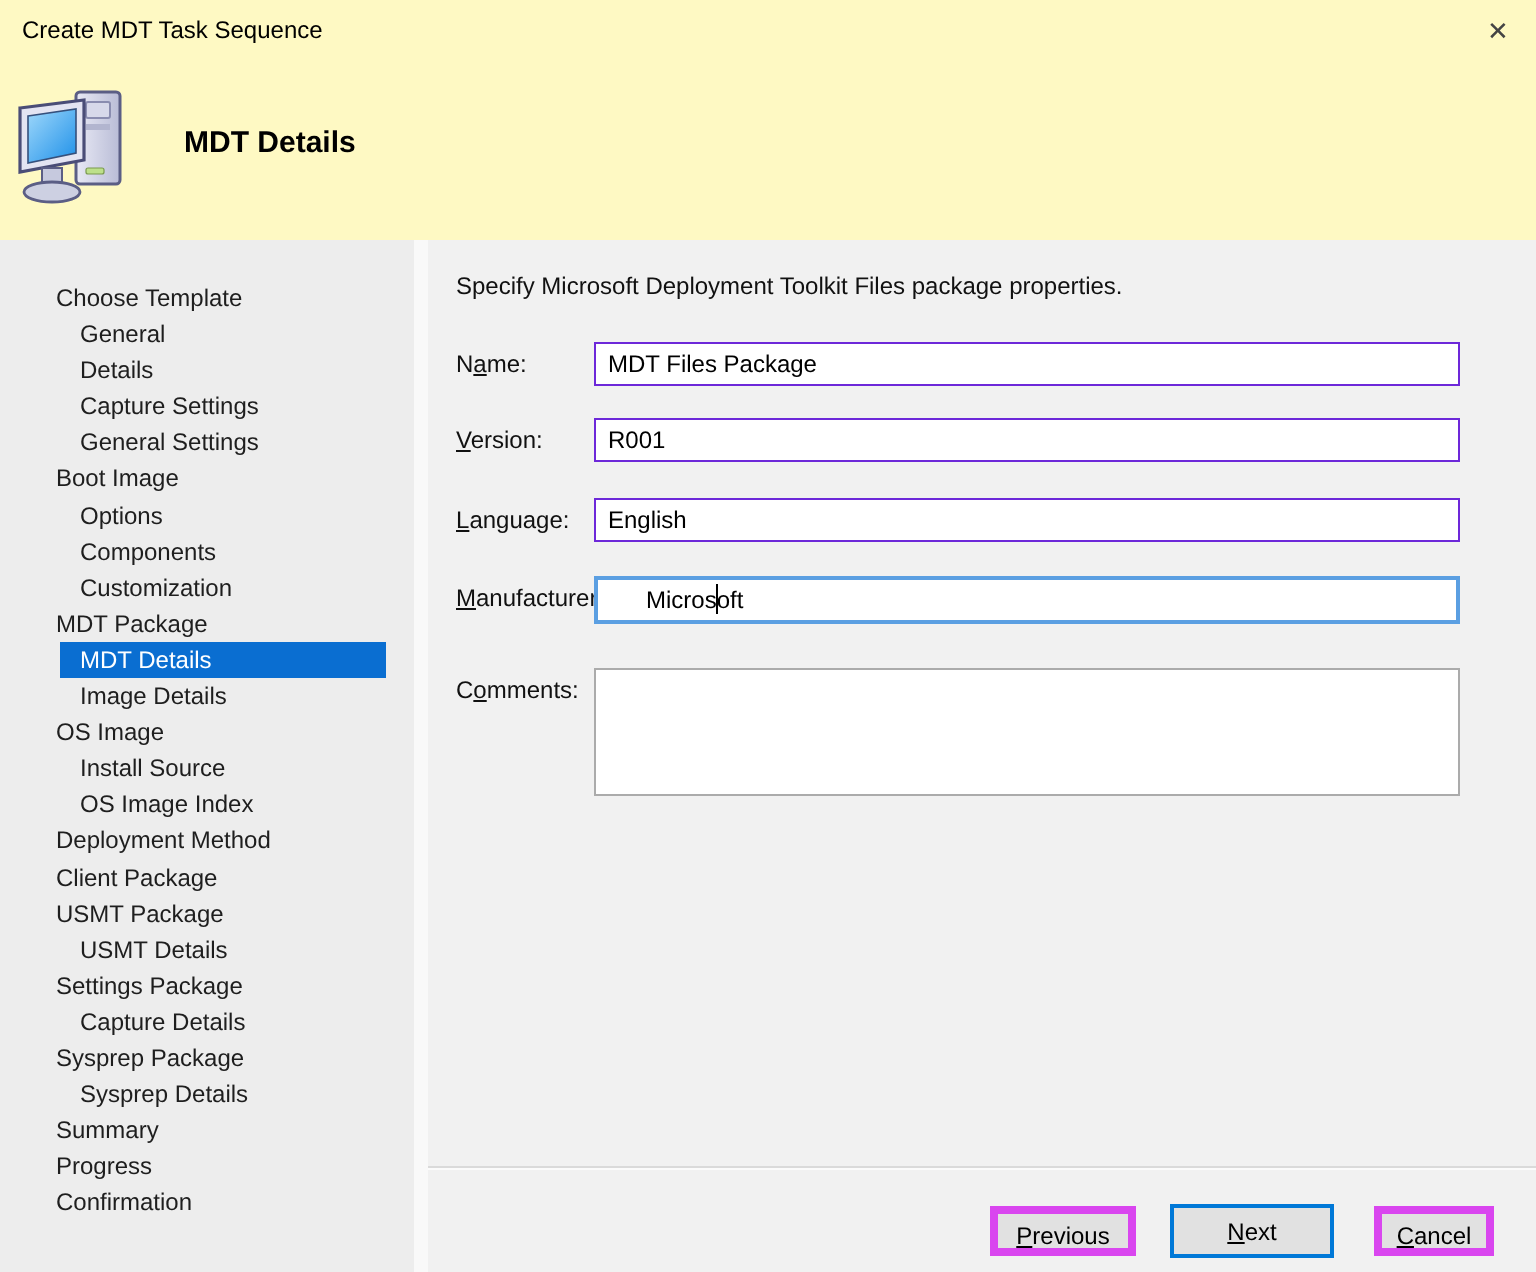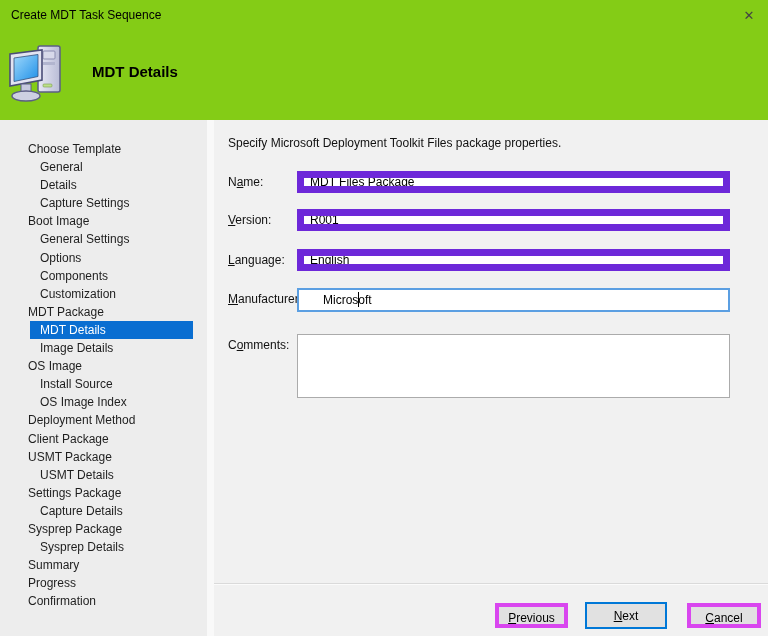--- a/index.html
+++ b/index.html
@@ -1,18 +1,18 @@
 <!DOCTYPE html>
 <html><head>
 <meta charset="utf-8">
 <style>
   * { margin:0; padding:0; box-sizing:border-box; }
   html,body { width:768px; height:636px; overflow:hidden; }
   body { font-family:"Liberation Sans","DejaVu Sans",sans-serif; color:#1b1b1b; }
-  #app { position:relative; width:768px; height:636px; background:#84cc16; }
+  #app { position:relative; width:768px; height:636px; background:#fef9c3; }
 
   
   .titlebar-text { position:absolute; left:11px; top:8px; font-size:12px; color:#000; white-space:nowrap; }
   .close-btn { position:absolute; right:8px; top:5px; width:22px; height:22px; text-align:center;
                line-height:22px; font-size:13px; color:#444; cursor:default; }
   .hdr-icon { position:absolute; left:8px; top:42px; width:58px; height:62px; }
   .hdr-title { position:absolute; left:92px; top:63px; font-size:15px; font-weight:bold; color:#000; }
 
   
   .body-bg { position:absolute; left:0; top:120px; right:0; bottom:0; background:#f1f1f1; }
@@ -20,21 +20,21 @@
   .divider-v { position:absolute; left:207px; top:120px; width:7px; bottom:0; background:#f9f9f9; }
   .sb-list { position:absolute; left:0; top:20px; right:0; }
   .sb-row { height:18.1px; line-height:18px; font-size:12px; padding-left:28px; white-space:nowrap; color:#1e1e1e; }
   .sb-row.lvl1 { padding-left:40px; }
   .sb-row.sel { margin-left:30px; width:163px; padding-left:10px; background:#0a6ed1; color:#fff; }
 
   
   .desc { position:absolute; left:228px; top:136px; font-size:12px; color:#111; }
   .flabel { position:absolute; left:228px; font-size:12px; color:#111; white-space:nowrap; }
   .mn { text-decoration:underline; }
-  .tb { position:absolute; left:297px; width:433px; height:22px; border:7px solid #6d28d9;
+  .tb { position:absolute; left:297px; width:433px; height:22px; border:1px solid #6d28d9;
         background:#fff; font-family:inherit; font-size:12px; padding:0 6px; color:#000; outline:none; }
   .tb.focused { border:2px solid #5b9fe2; height:24px; }
   .ta { position:absolute; left:297px; width:433px; height:64px; border:1px solid #ababab;
         background:#fff; font-family:inherit; font-size:12px; padding:2px 6px; resize:none; outline:none; }
   .caret { position:absolute; width:1px; height:15px; background:#000; }
 
   
   .sep { position:absolute; left:214px; right:0; top:583px; height:2px;
          border-top:1px solid #dadada; border-bottom:1px solid #fbfbfb; }
   .btn { position:absolute; top:603px; height:25px; background:#e1e1e1; border:4px solid #d946ef;
@@ -75,22 +75,22 @@
   </svg>
   <div class="hdr-title">MDT Details</div>
 
   <div class="body-bg"></div>
   <div class="sidebar">
     <div class="sb-list">
         <div class="sb-row lvl0">Choose Template</div>
         <div class="sb-row lvl1">General</div>
         <div class="sb-row lvl1">Details</div>
         <div class="sb-row lvl1">Capture Settings</div>
+        <div class="sb-row lvl1">General Settings</div>
         <div class="sb-row lvl0">Boot Image</div>
-        <div class="sb-row lvl1">General Settings</div>
         <div class="sb-row lvl1">Options</div>
         <div class="sb-row lvl1">Components</div>
         <div class="sb-row lvl1">Customization</div>
         <div class="sb-row lvl0">MDT Package</div>
         <div class="sb-row lvl1 sel">MDT Details</div>
         <div class="sb-row lvl1">Image Details</div>
         <div class="sb-row lvl0">OS Image</div>
         <div class="sb-row lvl1">Install Source</div>
         <div class="sb-row lvl1">OS Image Index</div>
         <div class="sb-row lvl0">Deployment Method</div>
@@ -122,15 +122,15 @@
   <div class="flabel" style="top:292px"><span></span><span class="mn">M</span><span>anufacturer:</span></div>
   <input class="tb focused" style="top: 288px; padding-left: 24px;" value="Microsoft">
   <div class="caret" style="left:358px; top:292px"></div>
 
   <div class="flabel" style="top:338px"><span>C</span><span class="mn">o</span><span>mments:</span></div>
   <textarea class="ta" style="top: 334px;"></textarea>
 
   <div class="sep"></div>
   <button class="btn" style="left:495px; width:73px"><span></span><span class="mn">P</span><span>revious</span></button>
   <button class="btn default" style="left:585px; width:82px"><span></span><span class="mn">N</span><span>ext</span></button>
-  <button class="btn" style="left:687px; width:74px"><span></span><span class="mn">C</span><span>ancel</span></button>
+  <button class="btn" style="left:687px; width:60px"><span></span><span class="mn">C</span><span>ancel</span></button>
 
 </div>
 
 </body></html>

